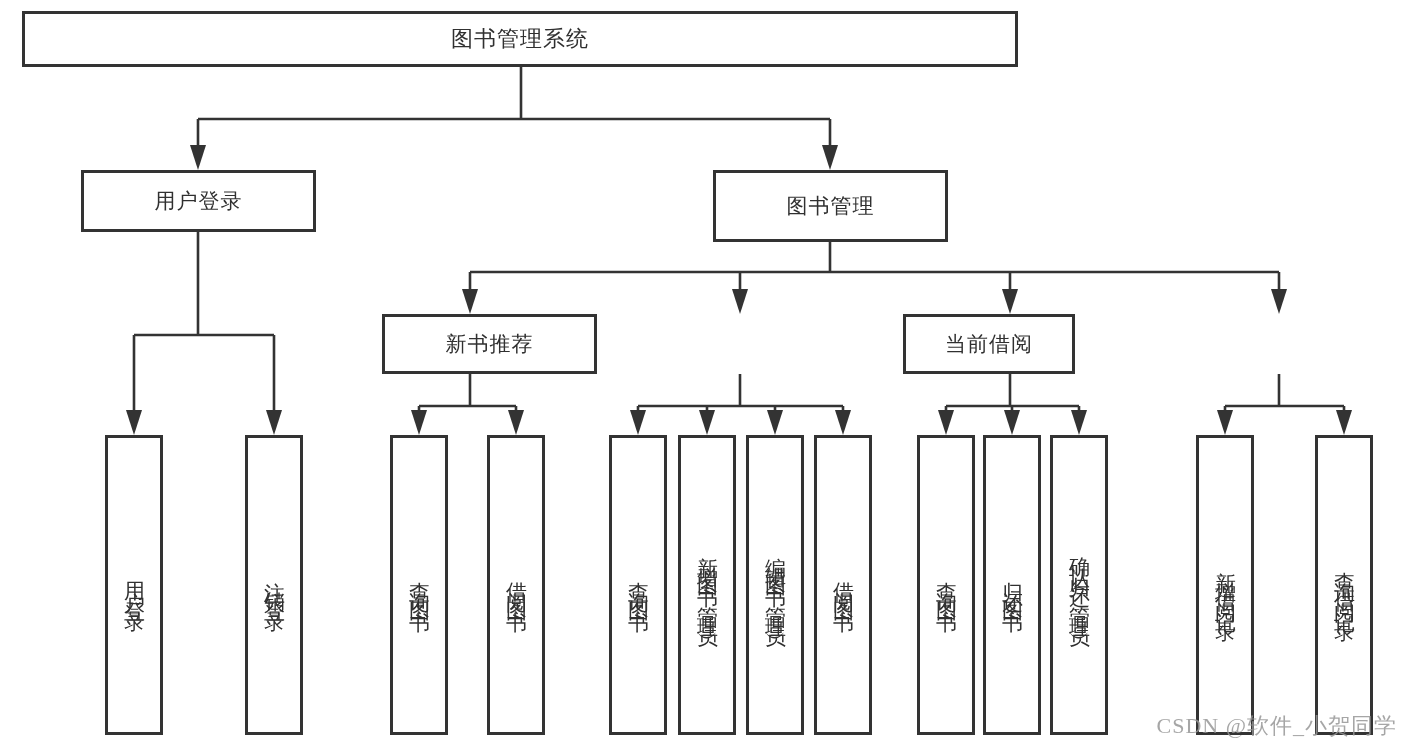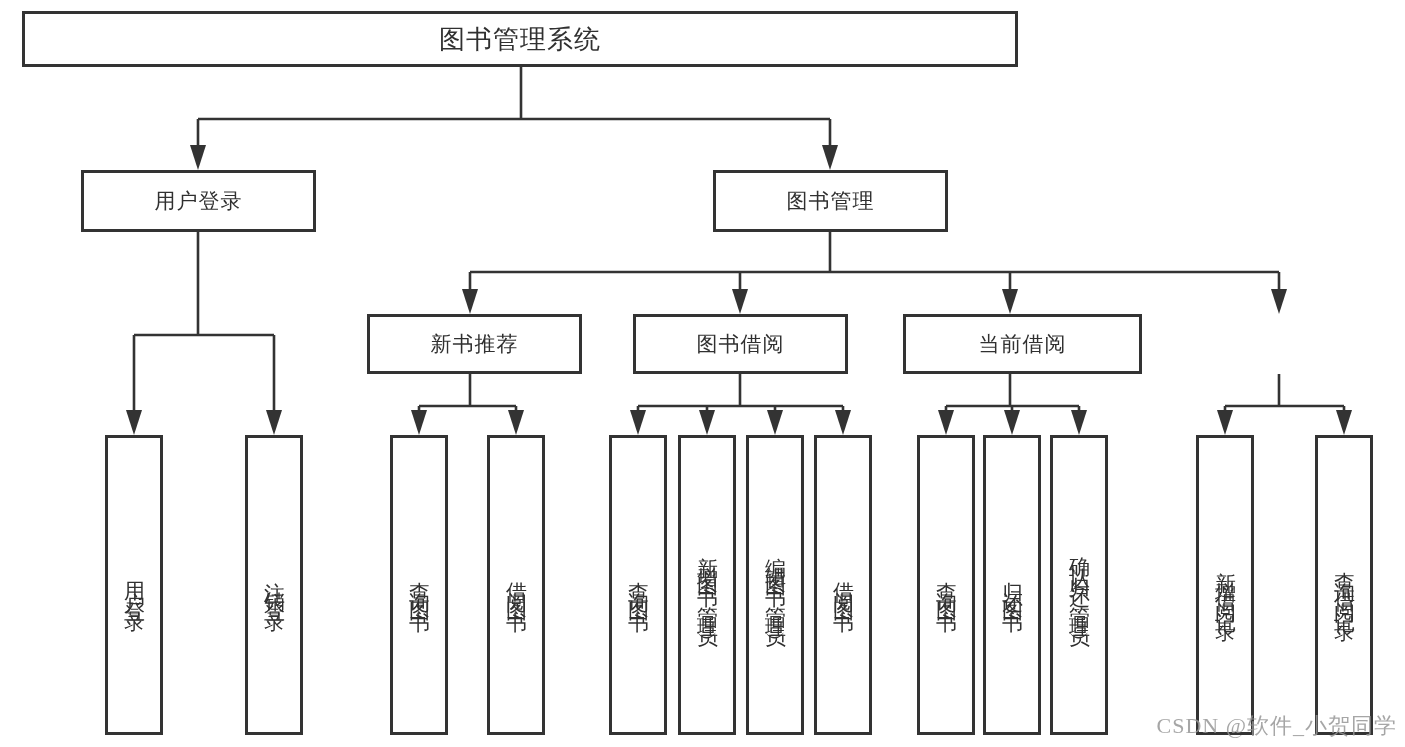--- a/index.html
+++ b/index.html
@@ -33,21 +33,21 @@
     justify-content: center;
     color: #303030;
   }
   .hnode span {
     font-size: 21px;
     letter-spacing: 1px;
     white-space: nowrap;
     color: #303030;
   }
   .root-node span {
-    font-size: 26px;
+    font-size: 22px;
   }
   .vnode .vtext {
     writing-mode: vertical-rl;
     text-orientation: mixed;
     font-size: 21px;
     line-height: 1;
     letter-spacing: 10px;
     color: #303030;
     white-space: nowrap;
   }
@@ -91,31 +91,28 @@
       <polygon points="1336,410 1352,410 1344,435" fill="#333333"></polygon>
     </svg>
 
   <div class="node hnode root-node" style="left:22px;top:11px;width:996px;height:56px">
     <span>图书管理系统</span>
   </div>
 
   <div class="node hnode" style="left:81px;top:170px;width:235px;height:62px">
     <span>用户登录</span>
   </div>
-  <div class="node hnode" style="left:713px;top:170px;width:235px;height:62px">
+  <div class="node hnode" style="left:713px;top:170px;width:235px;height:72px">
     <span>图书管理</span>
   </div>
 
-  <div class="node hnode" style="left:367px;top:314px;width:215px;height:60px">
+  <div class="node hnode" style="left:382px;top:314px;width:215px;height:60px">
     <span>新书推荐</span>
   </div>
-  <div class="node hnode" style="left:633px;top:314px;width:215px;height:60px">
-    <span>图书借阅</span>
-  </div>
-  <div class="node hnode" style="left:903px;top:314px;width:239px;height:60px">
+  <div class="node hnode" style="left:903px;top:314px;width:172px;height:60px">
     <span>当前借阅</span>
   </div>
 
   <div class="node vnode" style="left:105px;top:435px;width:58px;height:300px">
     <span class="vtext">用户登录</span>
   </div>
   <div class="node vnode" style="left:245px;top:435px;width:58px;height:300px">
     <span class="vtext">注销登录</span>
   </div>
 

